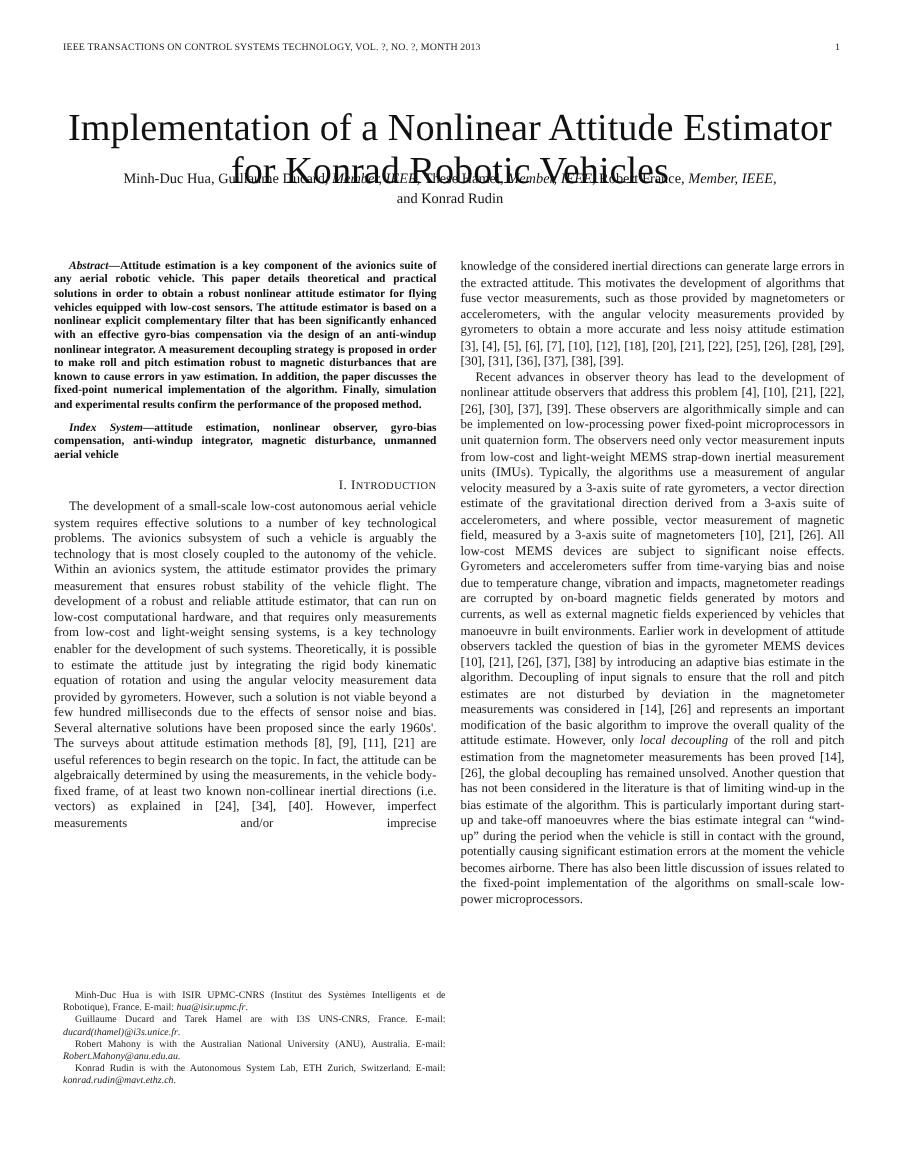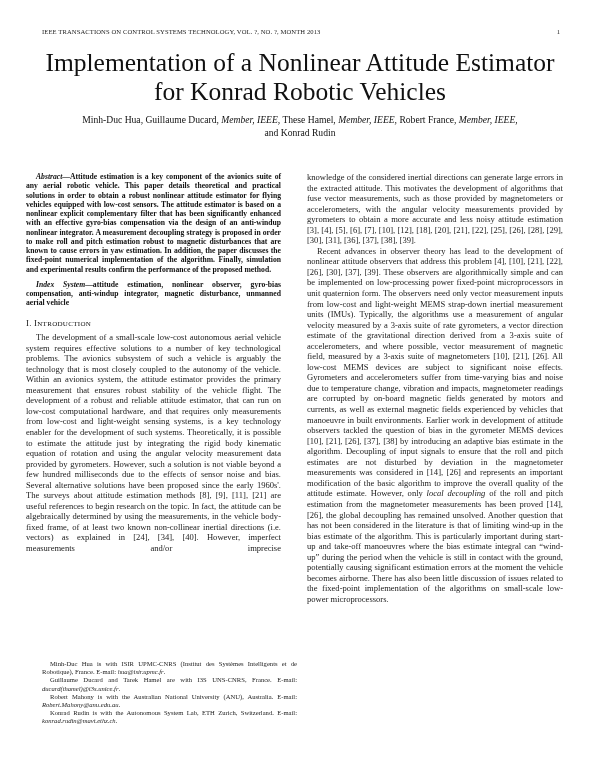--- a/index.html
+++ b/index.html
@@ -1,28 +1,28 @@
 <!DOCTYPE html>
 <html><head>
 <meta charset="utf-8">
 <style>
   html, body { margin: 0; padding: 0; background: #ffffff; }
   body { width: 600px; height: 776px; overflow: hidden; position: relative; font-family: "Liberation Serif", "DejaVu Serif", serif; color: #111; }
   .running-head { position: absolute; top: 28px; left: 42px; width: 520px; font-size: 6.6px; letter-spacing: 0.1px; color: #222; }
   .page-num { position: absolute; top: 28px; right: 40px; font-size: 6.6px; color: #222; }
-  .title { position: absolute; top: 48px; left: 0; width: 600px; text-align: center; font-size: 25.5px; line-height: 29px; color: #111; }
+  .title { position: absolute; top: 70px; left: 0; width: 600px; text-align: center; font-size: 25.5px; line-height: 29px; color: #111; }
   .authors { position: absolute; top: 114px; left: 30px; width: 540px; text-align: center; font-size: 9.6px; line-height: 12.5px; color: #111; }
   .authors i { font-style: italic; }
   .col { position: absolute; top: 172px; width: 255px; font-size: 8.55px; line-height: 10.55px; text-align: justify; }
-  .col-left { left: 26px; }
+  .col-left { left: 36px; }
   .col-right { left: 307px; width: 256px; }
   .abstract, .index-terms { font-weight: bold; font-size: 7.65px; line-height: 9.25px; text-indent: 10px; margin: 0; color: #111; }
   .index-terms { margin-top: 6px; }
   .abstract .lead, .index-terms .lead { font-style: italic; }
-  .section-heading { text-align: left; font-size: 8.6px; margin: 10px 0 3px 0; letter-spacing: 0.3px; font-family: Liberation Serif, serif; }
+  .section-heading { text-align: right; font-size: 8.6px; margin: 10px 0 3px 0; letter-spacing: 0.3px; font-family: Liberation Serif, serif; }
   .section-heading .sc { font-size: 7px; }
   p.body { margin: 0; text-indent: 10px; color: #1a1a1a; }
   .footnotes { position: absolute; top: 660px; left: 42px; width: 255px; font-size: 6.6px; line-height: 8.2px; text-align: justify; color: #222; }
   .footnotes p { margin: 0; text-indent: 8px; }
   .footnotes .email { font-style: italic; }
   p.body i { font-style: italic; }
 </style>
 </head>
 <body>
 

